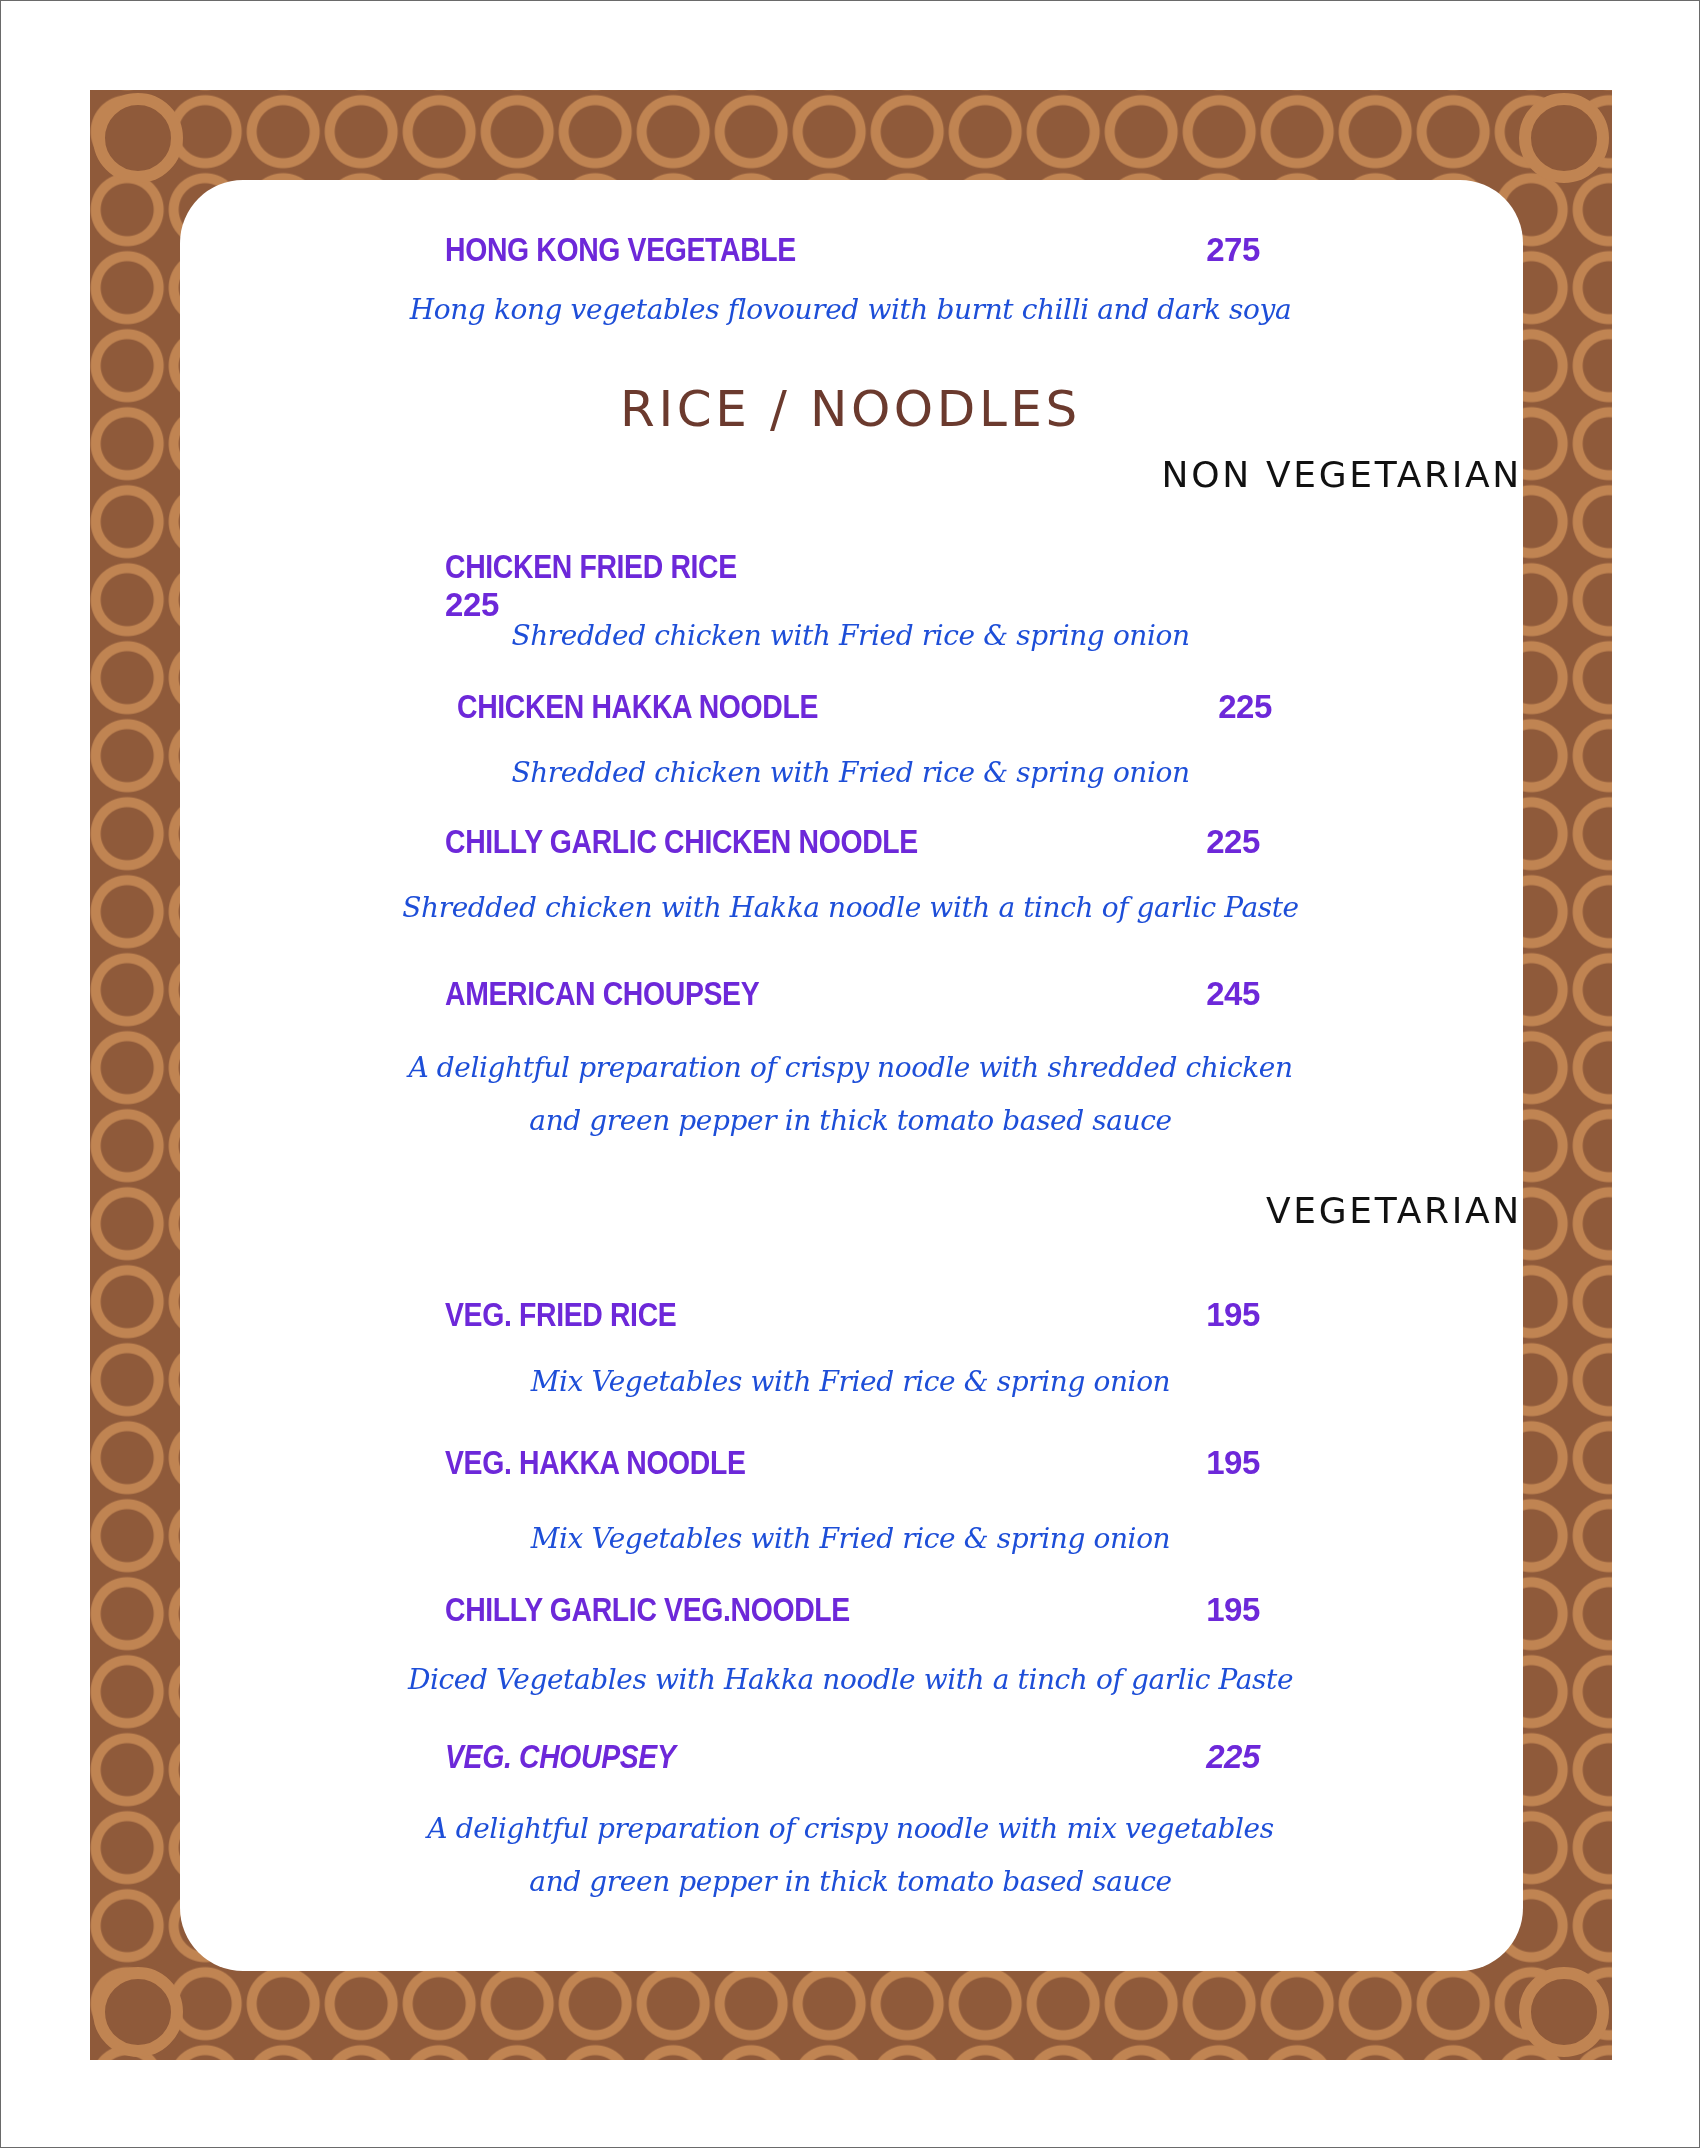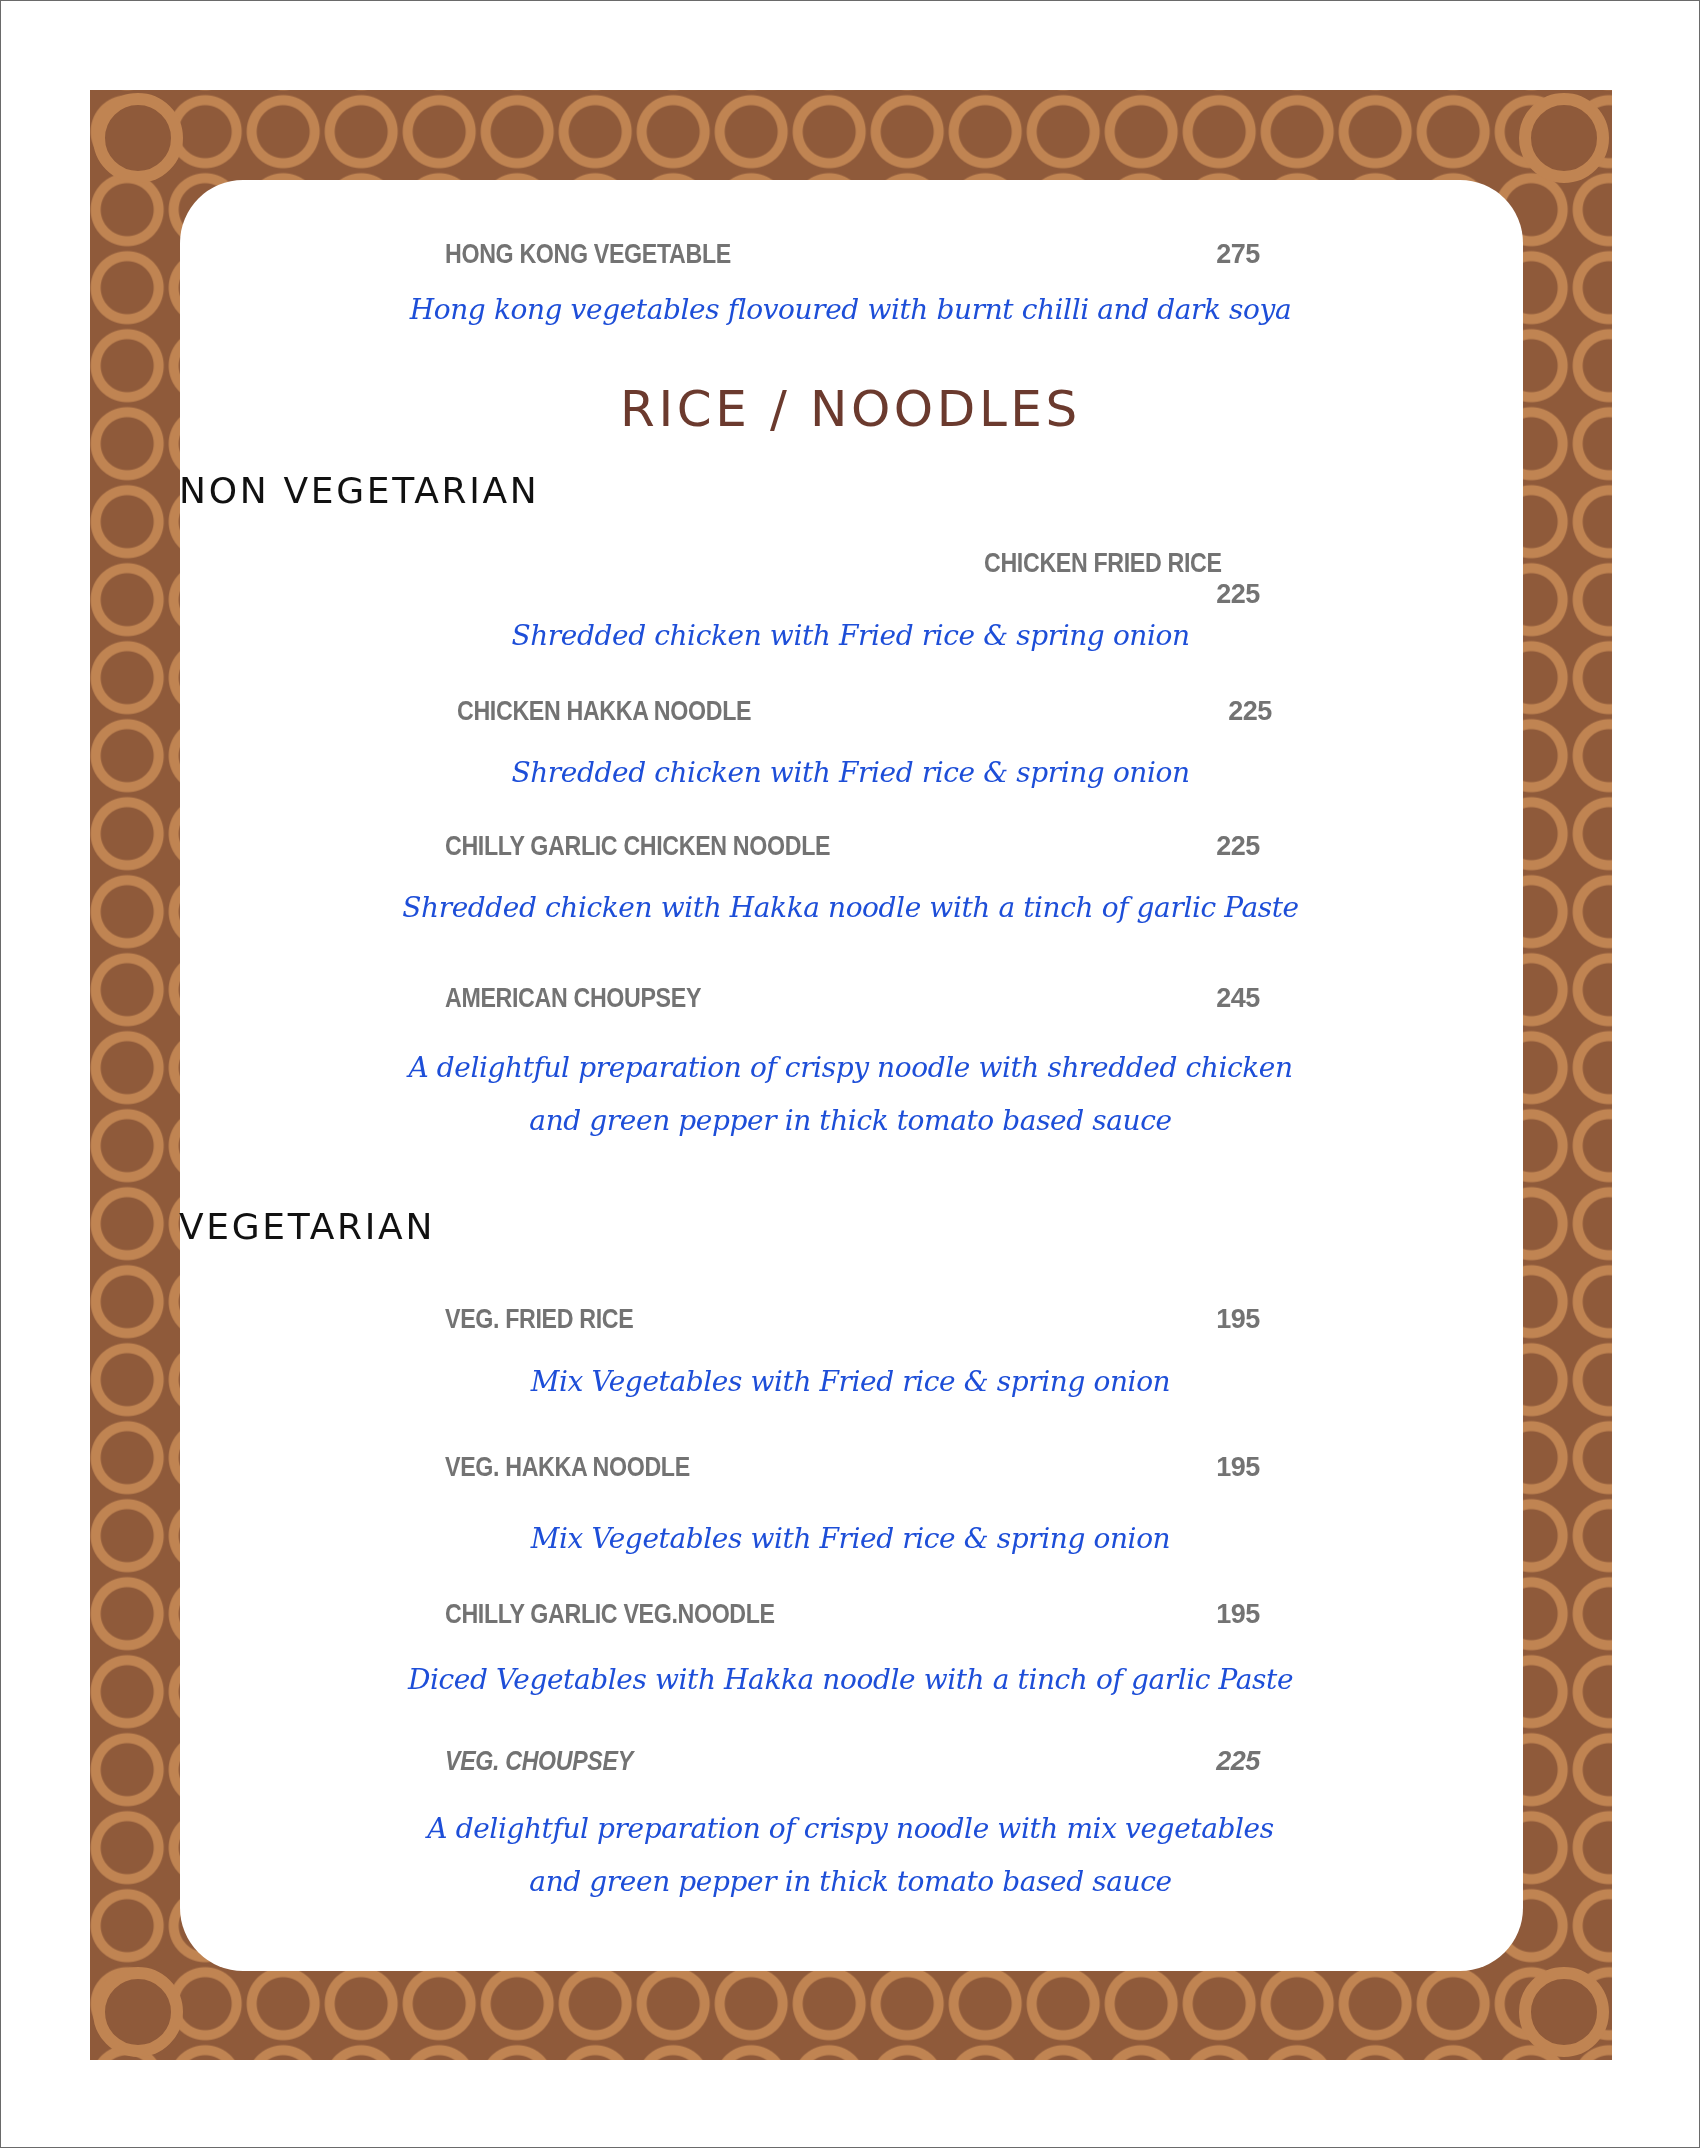--- a/index.html
+++ b/index.html
@@ -24,40 +24,40 @@
   .corner-ring {
     position: absolute; width: 90px; height: 90px; box-sizing: border-box;
     border: 12.5px solid #c08452; border-radius: 50%; background: #8f5a3a;
   }
   .card {
     position: absolute; left: 179px; top: 179px; width: 1343px; height: 1791px;
     background: #ffffff; border-radius: 63px;
   }
   .item-row {
     position: absolute; left: 445px; width: 815px; height: 39px;
-    display: flex; justify-content: space-between; align-items: flex-end;
-    color: #737373; font-family: "Liberation Sans", sans-serif; font-weight: bold;
-    font-size: 27px; transform-origin: left top; letter-spacing: -0.4px;
+    display: flex; justify-content: space-between; align-items: flex-start;
+    color: #6d28d9; font-family: "Liberation Sans", sans-serif; font-weight: bold;
+    font-size: 33px; transform-origin: left top; letter-spacing: -0.4px;
   }
   .item-name { transform: scaleX(0.86); transform-origin: left center; white-space: nowrap; }
   .item-price { white-space: nowrap; }
   .desc {
     position: absolute; left: 179px; width: 1343px; text-align: center;
     font-family: "DejaVu Serif", serif; font-style: italic; color: #1d4ed8;
     font-size: 28px; white-space: nowrap; letter-spacing: -0.4px;
   }
   .section-title {
     position: absolute; left: 179px; width: 1343px; text-align: center;
     font-family: "DejaVu Sans", sans-serif; color: #6b3a2e; font-size: 50px;
     letter-spacing: 3.6px; font-weight: normal;
   }
   .sub-title {
-    position: absolute; left: 179px; width: 1343px; text-align: left;
+    position: absolute; left: 179px; width: 1343px; text-align: right;
     font-family: "DejaVu Sans", sans-serif; color: #111111; font-size: 36px;
-    letter-spacing: 2.7px; font-weight: normal; margin-top: 16px;
+    letter-spacing: 2.7px; font-weight: normal;
   }
 </style>
 </head>
 <body>
 
 <div class="page-edge"></div>
 
 <div class="frame">
   <div class="corner-ring" style="left:2.7px;top:2.7px;"></div>
   <div class="corner-ring" style="right:2.7px;top:2.7px;"></div>

